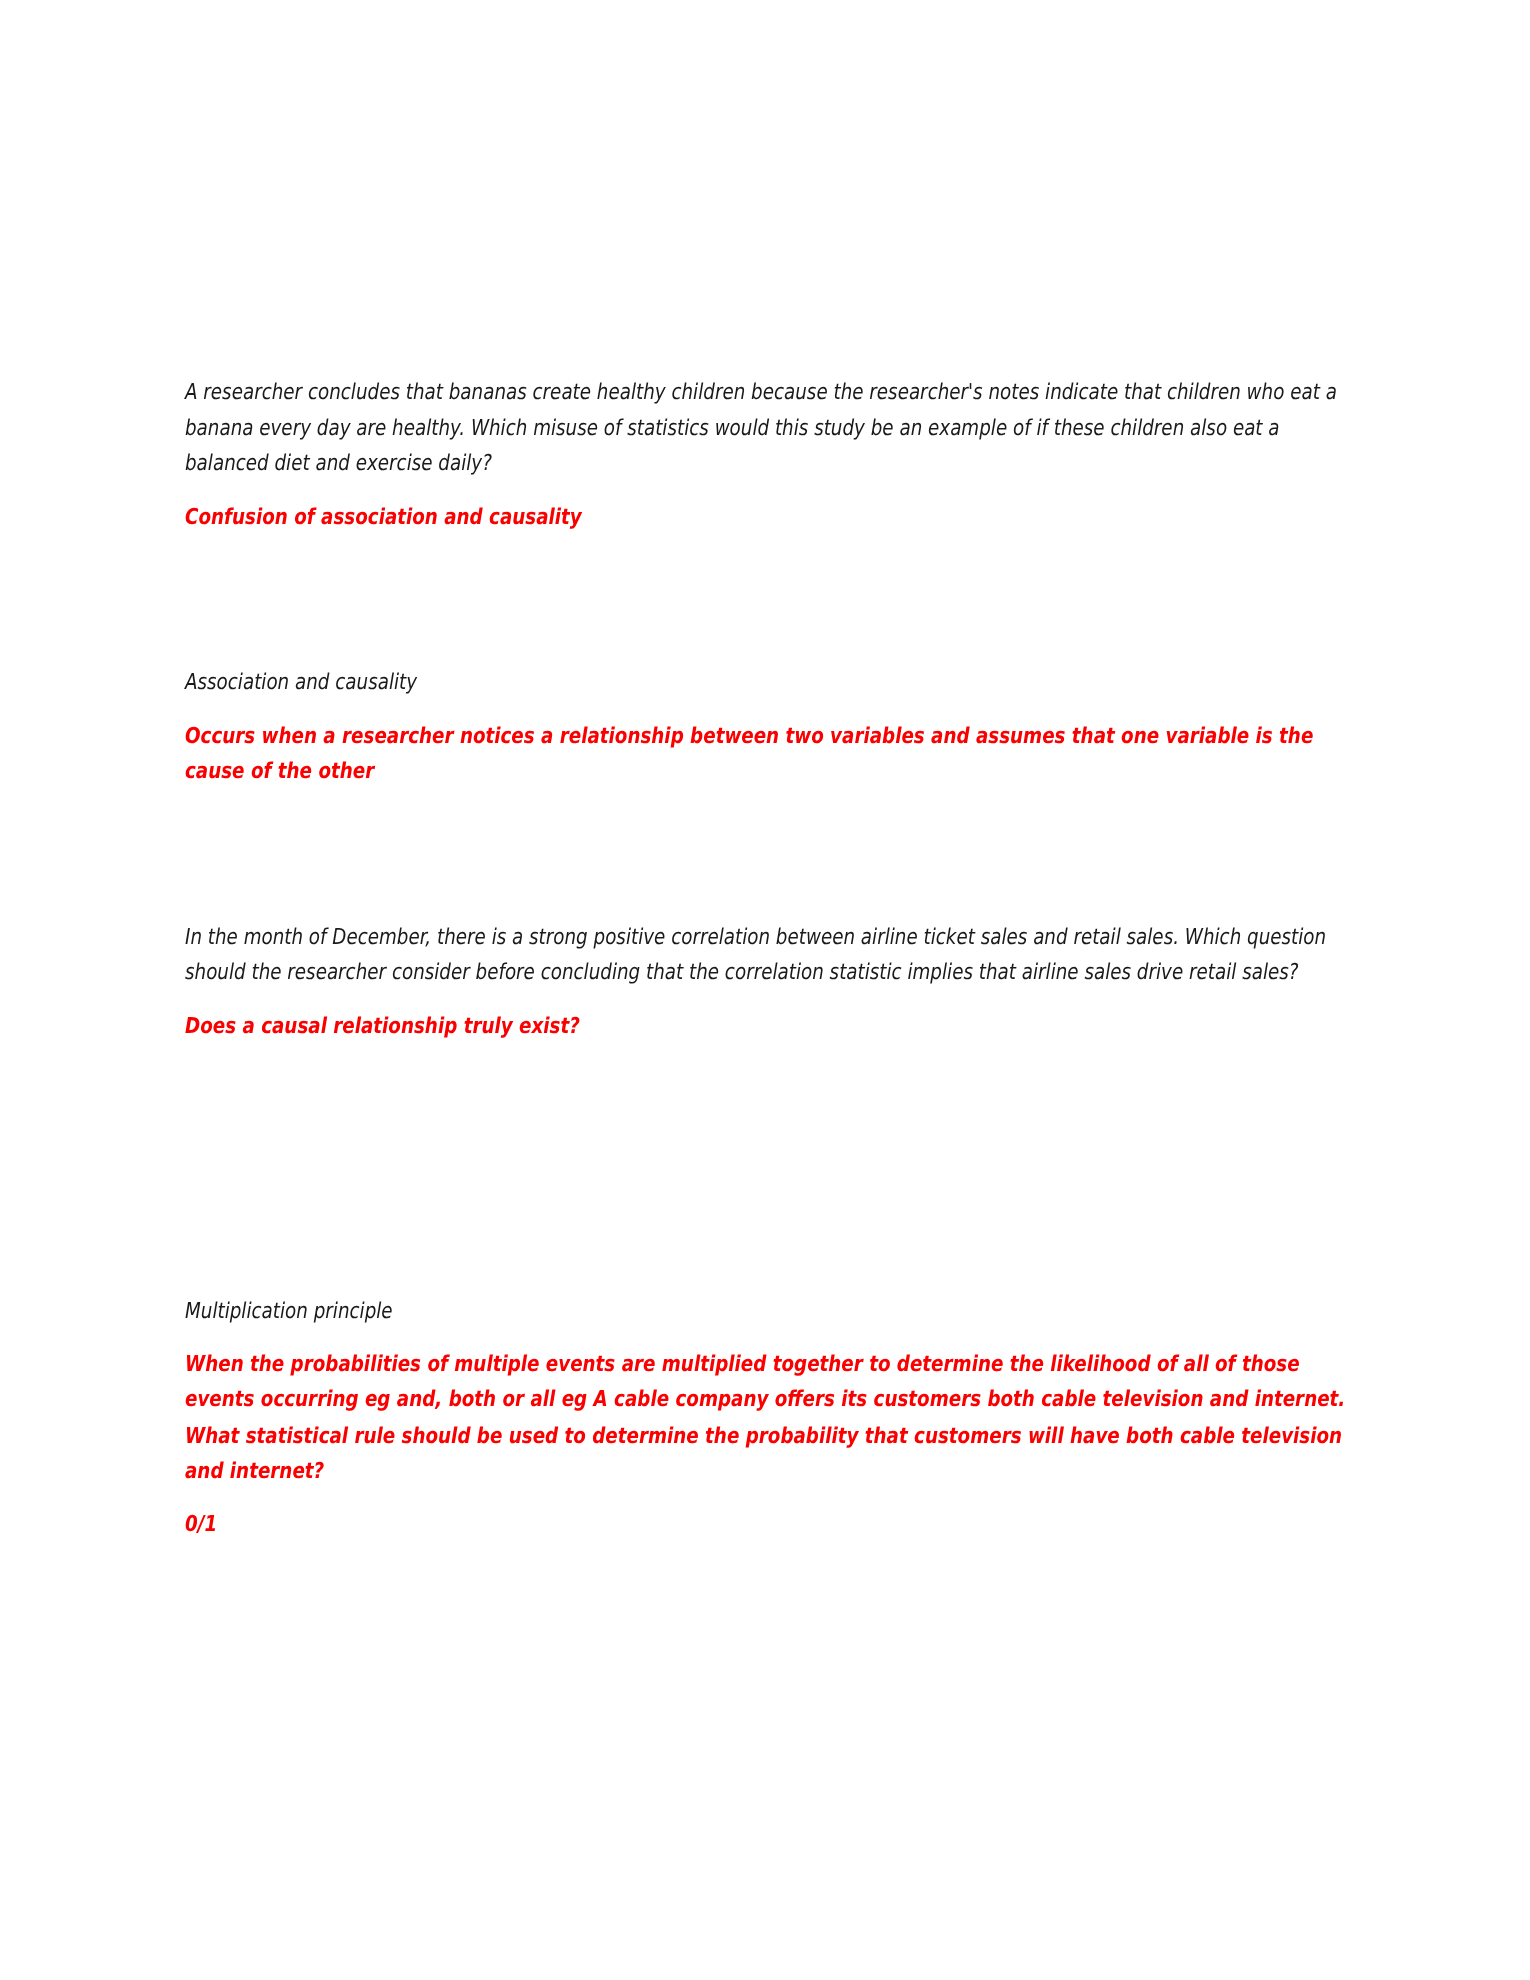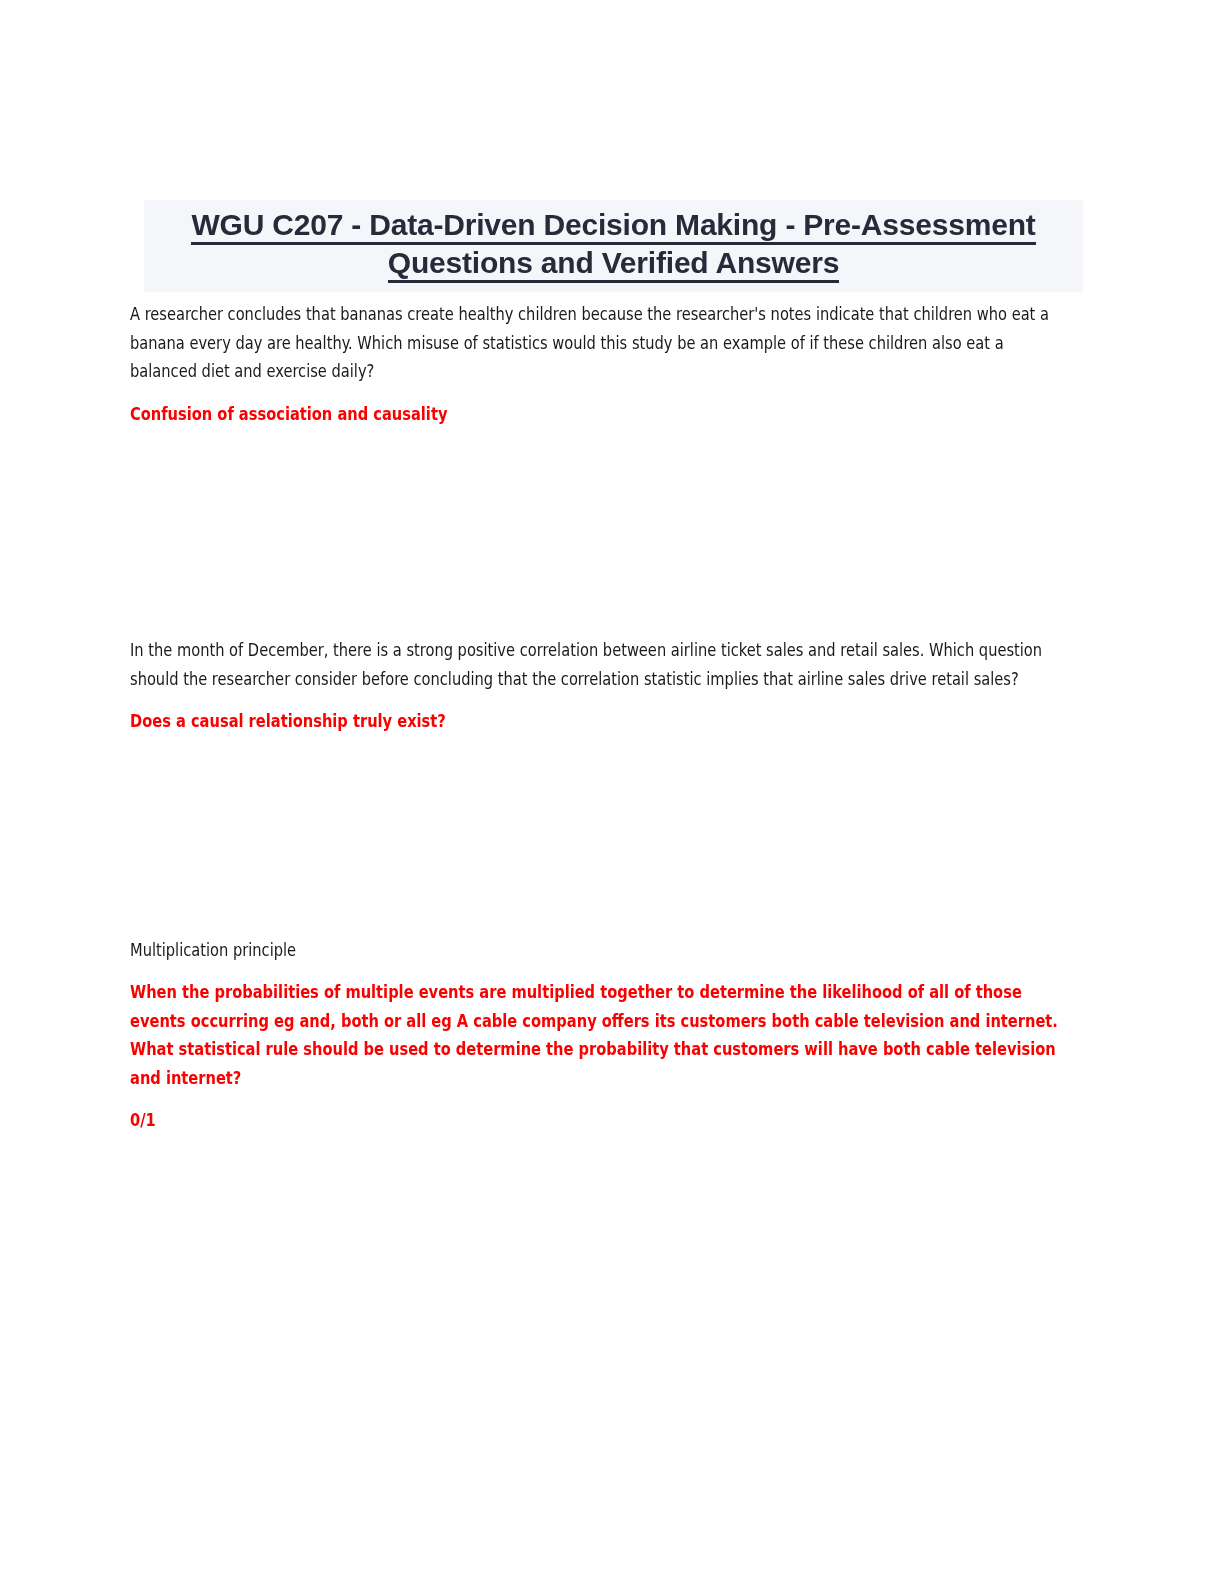--- a/index.html
+++ b/index.html
@@ -47,23 +47,24 @@
     display: inline;
     border-bottom: 3px solid #272b39;
     padding-bottom: 1px;
     box-decoration-break: clone;
     -webkit-box-decoration-break: clone;
   }
 
   
   .content {
     position: absolute;
-    left: 130px;
+    left: 148px;
     top: 300px;
     width: 935px;
+    font-style: italic;
   }
 
   .block {
     margin: 0;
   }
 
   p.term,
   p.question,
   p.answer {
     margin: 0;
@@ -91,34 +92,36 @@
   .gap-answer { height: 14px; }
   
   .gap-block  { height: 104px; }
   .gap-block-sm { height: 96px; }
 </style>
 </head>
 <body>
 
 <div class="page">
 
-  <div class="title-band">
-    <h1 class="doc-title"><span class="tl">WGU C207 - Data-Driven Decision Making - Pre-Assessment</span><br><span class="tl">Questions and Verified Answers</span></h1>
-  </div>
 
   <div class="content">
 
     <div class="block">
       <p class="question">A researcher concludes that bananas create healthy children because the researcher's notes indicate that children who eat a banana every day are healthy. Which misuse of statistics would this study be an example of if these children also eat a balanced diet and exercise daily?</p>
       <div class="gap-answer"></div>
       <p class="answer">Confusion of association and causality</p>
     </div>
 
     <div class="gap-block"></div>
 
+    <div class="block">
+      <p class="term">Association and causality</p>
+      <div class="gap-answer"></div>
+      <p class="answer">Occurs when a researcher notices a relationship between two variables and assumes that one variable is the cause of the other</p>
+    </div>
 
     <div class="gap-block"></div>
 
     <div class="block">
       <p class="question">In the month of December, there is a strong positive correlation between airline ticket sales and retail sales. Which question should the researcher consider before concluding that the correlation statistic implies that airline sales drive retail sales?</p>
       <div class="gap-answer"></div>
       <p class="answer">Does a causal relationship truly exist?</p>
     </div>
 
     <div class="gap-block"></div>

